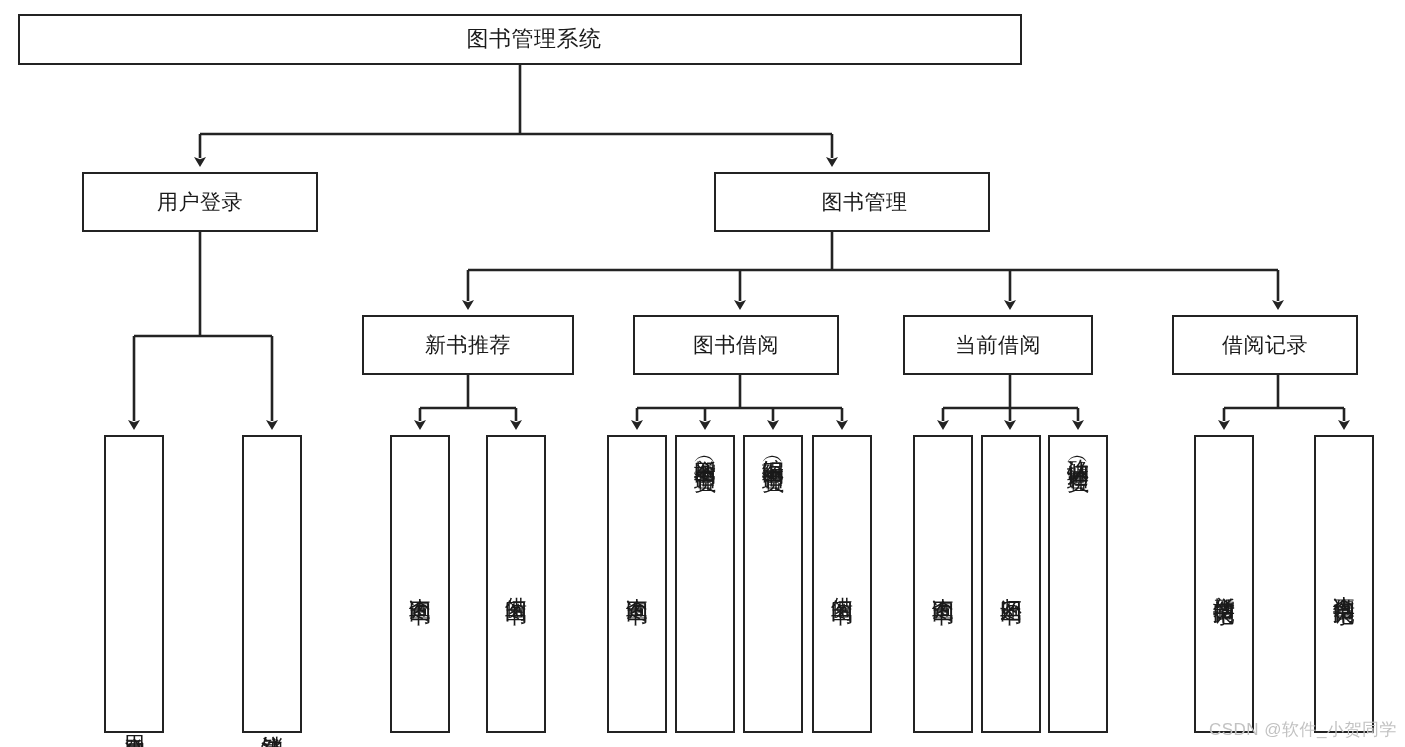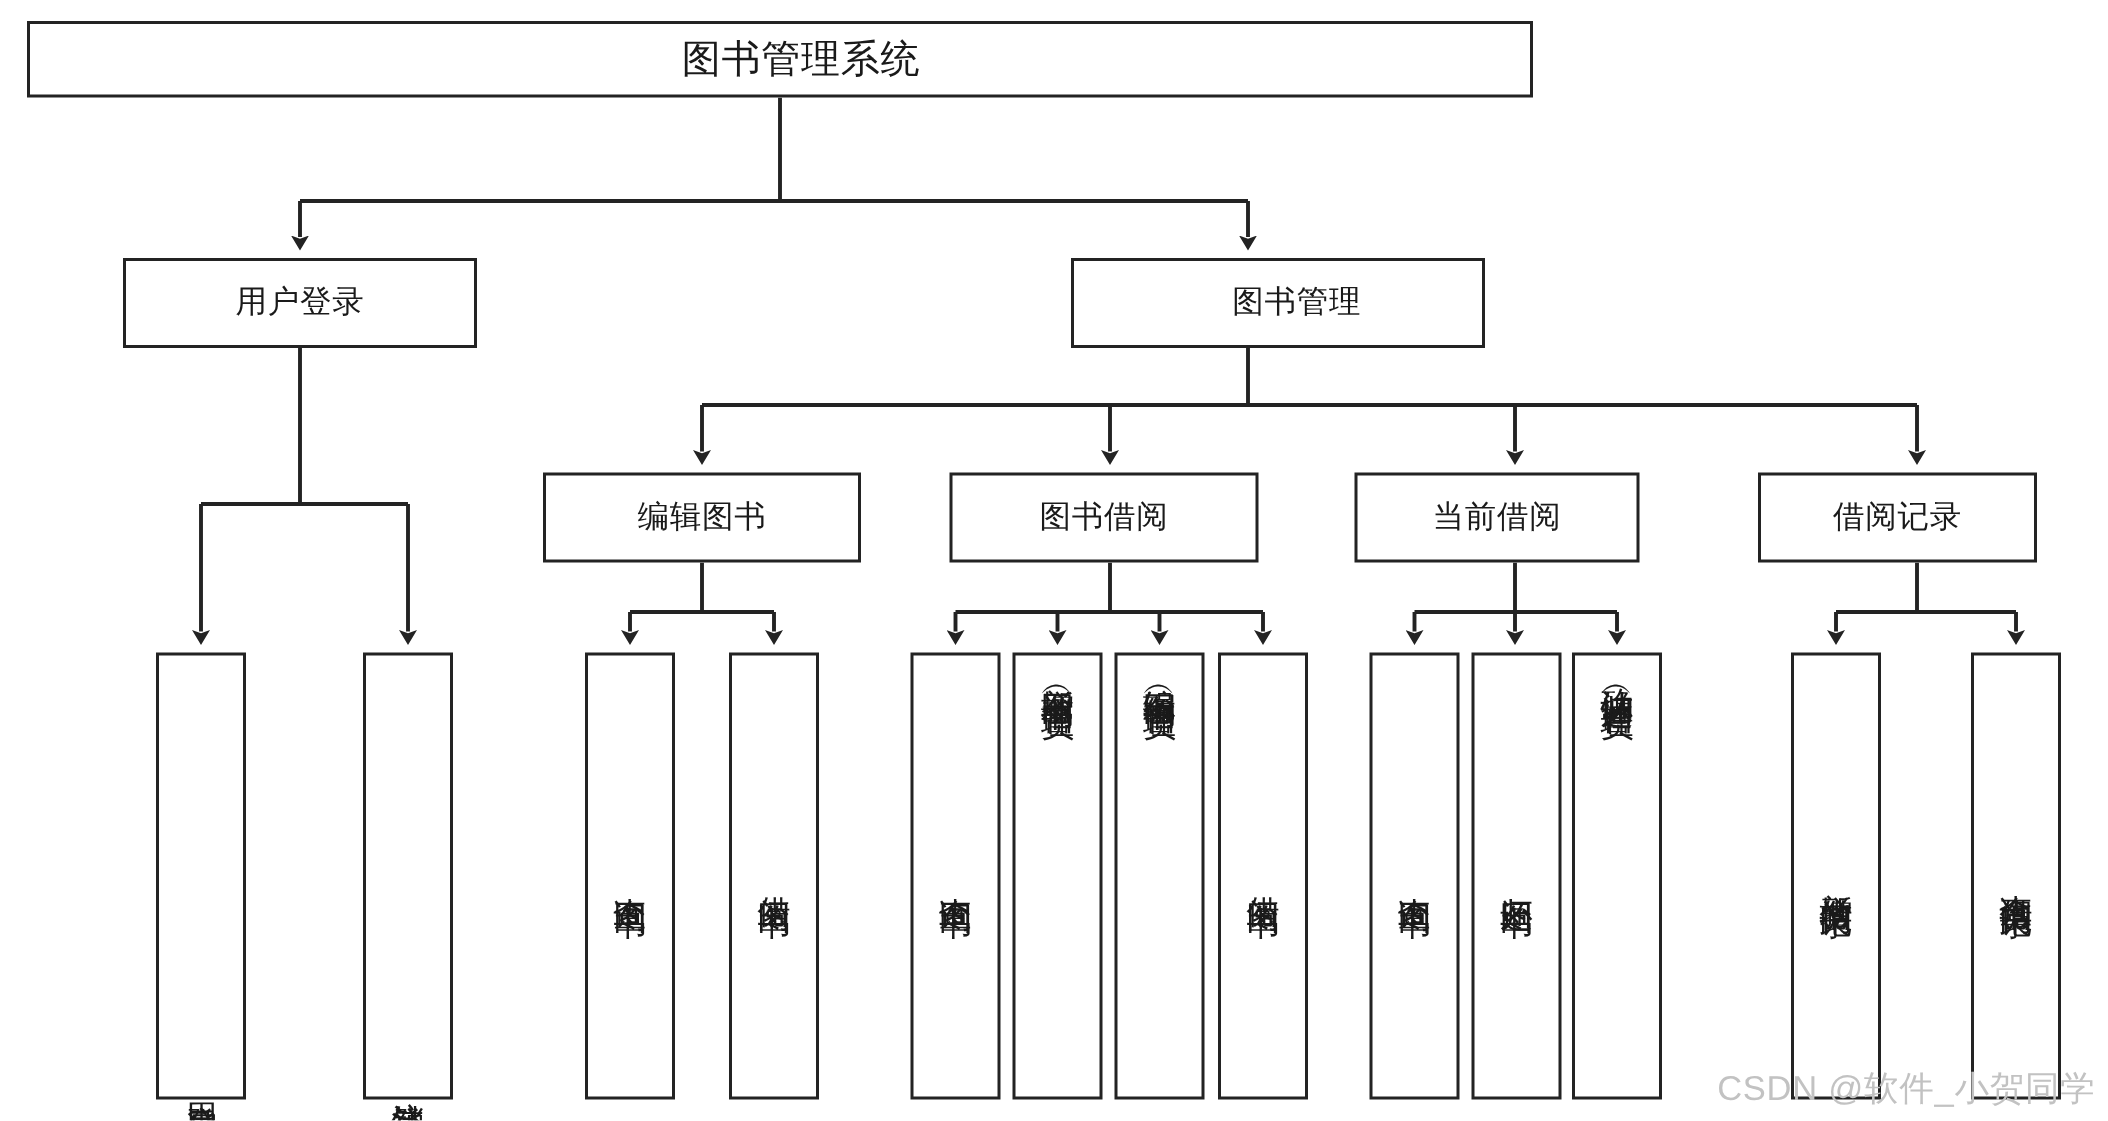--- a/index.html
+++ b/index.html
@@ -38,21 +38,21 @@
   .node .lbl {
     display: block;
     line-height: 1.12;
     letter-spacing: 0.5px;
   }
   
   .node.h .lbl {
     font-size: 21px;
     white-space: nowrap;
   }
-  #n-root.h .lbl { font-size: 26px; margin-left: 28px; }
+  #n-root.h .lbl { font-size: 22px; margin-left: 28px; }
   
   .node.v {
     align-items: flex-start;
     justify-content: center;
     padding-top: 4px;
   }
   .node.v .lbl {
     writing-mode: vertical-rl;
     text-orientation: upright;
     font-size: 22px;
@@ -66,21 +66,21 @@
     padding-bottom: 6px;
   }
   .node.v.midalign {
     align-items: center;
     padding-top: 0;
   }
   #watermark {
     position: absolute;
     right: 8px;
     bottom: 6px;
-    font-size: 23px;
+    font-size: 17px;
     color: #c2c2c2;
     letter-spacing: 0.5px;
     white-space: nowrap;
     user-select: none;
   }
 </style>
 </head>
 <body>
 
 <div id="canvas">
@@ -141,21 +141,21 @@
 
   <div class="node h" id="n-login" style="left:82px; top:172px; width:236px; height:60px;">
     <span class="lbl">用户登录</span>
   </div>
 
   <div class="node h" id="n-bookmgmt" style="left:714px; top:172px; width:276px; height:60px;padding-left:25px;">
     <span class="lbl">图书管理</span>
   </div>
 
   <div class="node h" id="n-newbook" style="left:362px; top:315px; width:212px; height:60px;">
-    <span class="lbl">编辑图书</span>
+    <span class="lbl">新书推荐</span>
   </div>
 
   <div class="node h" id="n-borrow" style="left:633px; top:315px; width:206px; height:60px;">
     <span class="lbl">图书借阅</span>
   </div>
 
   <div class="node h" id="n-current" style="left:903px; top:315px; width:190px; height:60px;">
     <span class="lbl">当前借阅</span>
   </div>
 

